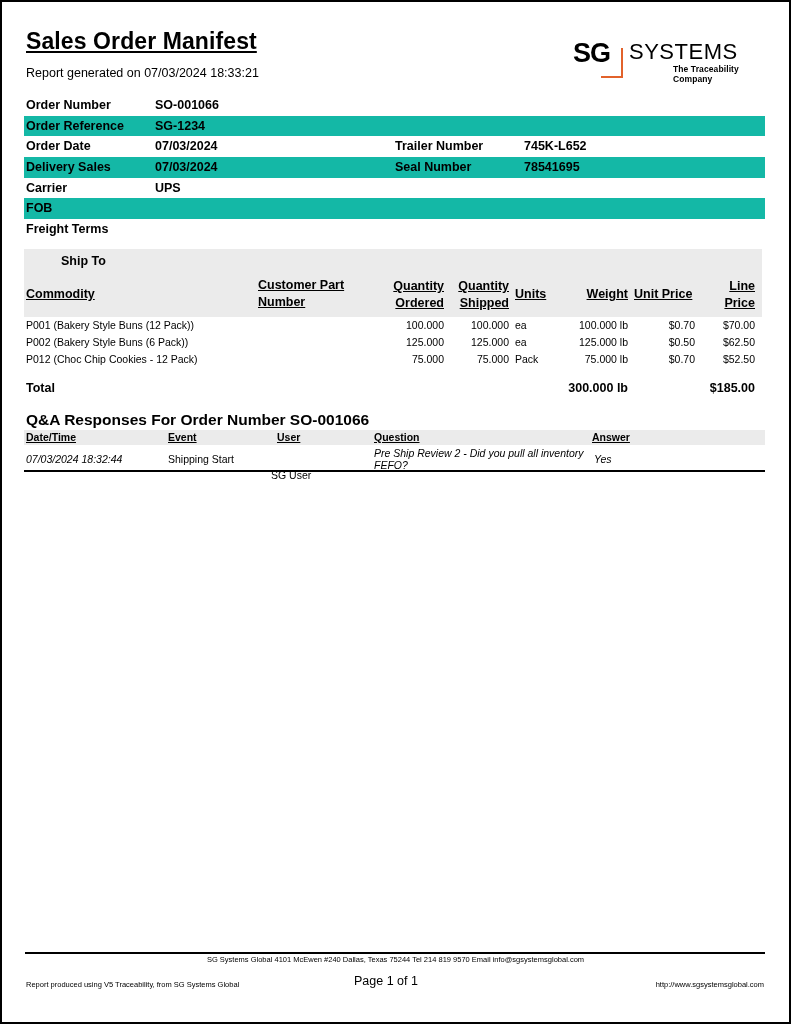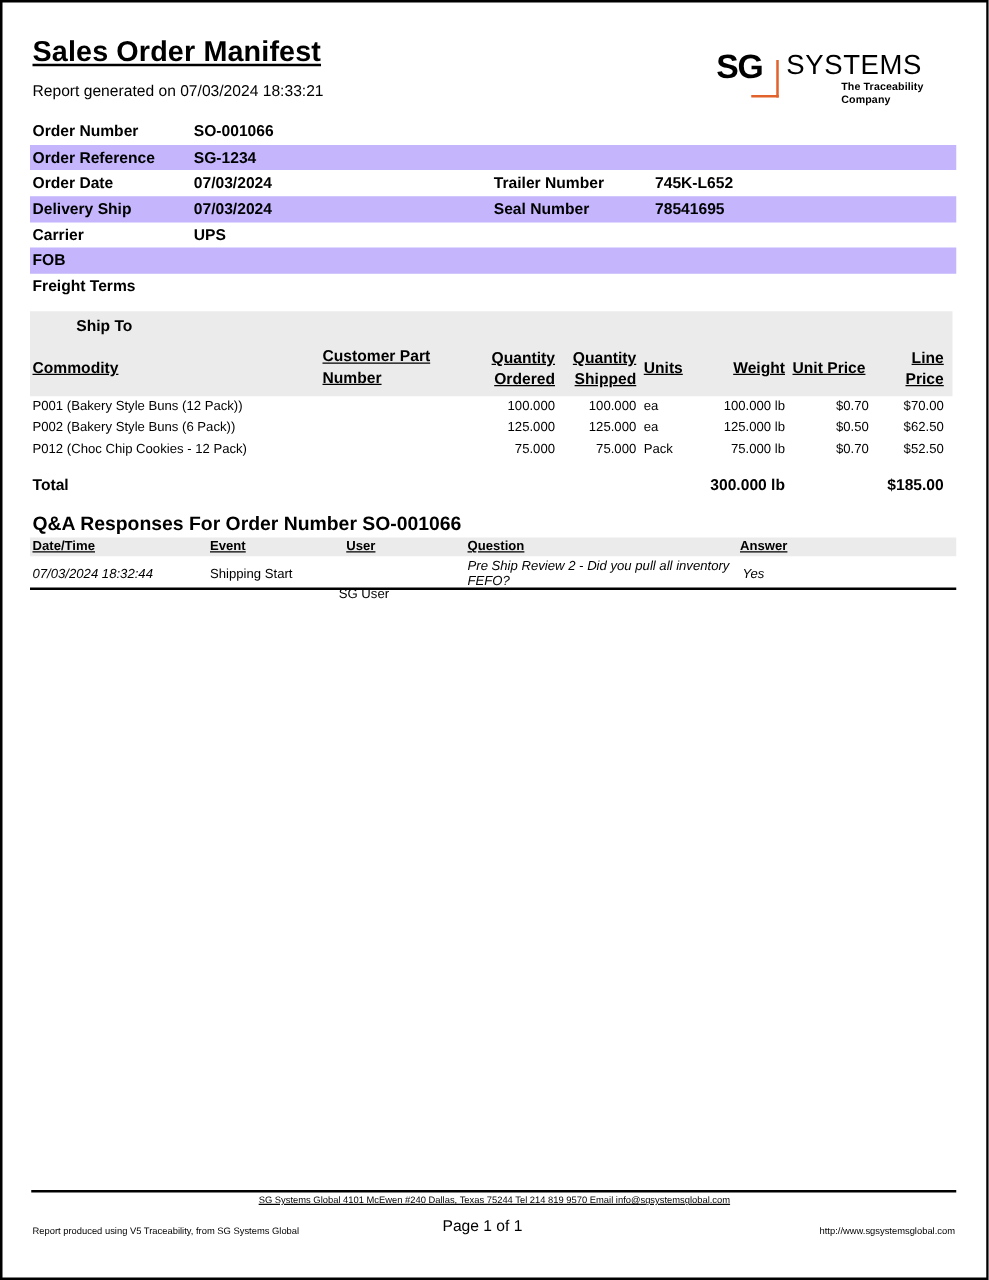--- a/index.html
+++ b/index.html
@@ -23,21 +23,21 @@
   .logo .sg { position: absolute; left: 0; top: 0; font-size: 27px; font-weight: bold; letter-spacing: -1px; line-height: 30px; }
   .logo .bracket {
     position: absolute; left: 28px; top: 10px; width: 20px; height: 28px;
     border-right: 2px solid #e2622b; border-bottom: 2px solid #e2622b;
   }
   .logo .sys { position: absolute; left: 56px; top: 0px; font-size: 22px; letter-spacing: 0.5px; line-height: 28px; }
   .logo .tag { position: absolute; left: 74px; top: 26px; font-size: 8.5px; font-weight: bold; letter-spacing: 0.1px; margin-left: 26px; }
 
   .info { position: absolute; left: 24px; top: 95px; width: 741px; }
   .info-row { height: 20.7px; position: relative; font-size: 12.5px; font-weight: bold; }
-  .info-row.shade { background: #c4b5fd; }
+  .info-row.shade { background: #14b8a6; }
   .info-row span { position: absolute; top: 3px; }
   .lbl1 { left: 2px; } .val1 { left: 131px; }
   .lbl2 { left: 371px; } .val2 { left: 500px; }
 
   .shipto {
     position: absolute; left: 24px; top: 249px; width: 738px; height: 68px; background: #ebebeb;
   }
   .shipto-label { position: absolute; left: 2px; top: 5px; font-size: 12.5px; font-weight: bold; margin-left: 35px; }
   .th { position: absolute; font-size: 12.5px; font-weight: bold; text-decoration: underline; line-height: 16.5px; }
   .th.r { text-align: right; }
@@ -50,21 +50,21 @@
   .total { position: absolute; left: 24px; top: 380px; width: 738px; height: 18px; font-size: 12.5px; font-weight: bold; }
   .total span { position: absolute; top: 1px; }
 
   .qa-title { position: absolute; left: 26px; top: 411px; font-size: 15.5px; font-weight: bold; text-align: center; }
   .qa-head { position: absolute; left: 24px; top: 430px; width: 741px; height: 15px; background: #ebebeb; }
   .qa-head span { position: absolute; top: 1px; font-size: 10.5px; font-weight: bold; text-decoration: underline; }
   .qa-row { position: absolute; left: 24px; top: 445px; width: 741px; height: 25px; border-bottom: 2px solid #000; font-size: 10.5px; }
   .qa-row span { position: absolute; }
 
   .footer-line { position: absolute; left: 25px; top: 952px; width: 740px; height: 2px; background: #000; }
-  .footer-addr { position: absolute; left: 0; width: 791px; top: 955px; text-align: center; font-size: 7.5px; text-decoration: underline; }
+  .footer-addr { position: absolute; left: 0; width: 791px; top: 955px; text-align: center; font-size: 7.5px; }
   .footer-left { position: absolute; left: 26px; top: 980px; font-size: 7.5px; }
   .footer-page { position: absolute; left: 354px; top: 974px; font-size: 12.5px; }
   .footer-right { position: absolute; right: 27px; top: 980px; font-size: 7.5px; }
 </style>
 </head>
 <body>
 
 <div class="page-frame"></div>
 
 <div class="title">Sales Order Manifest</div>
@@ -86,21 +86,21 @@
     <span class="lbl1">Order Reference</span>
     <span class="val1">SG-1234</span>
   </div>
   <div class="info-row">
     <span class="lbl1">Order Date</span>
     <span class="val1">07/03/2024</span>
     <span class="lbl2">Trailer Number</span>
     <span class="val2">745K-L652</span>
   </div>
   <div class="info-row shade">
-    <span class="lbl1">Delivery Ship</span>
+    <span class="lbl1">Delivery Sales</span>
     <span class="val1">07/03/2024</span>
     <span class="lbl2">Seal Number</span>
     <span class="val2">78541695</span>
   </div>
   <div class="info-row">
     <span class="lbl1">Carrier</span>
     <span class="val1">UPS</span>
   </div>
   <div class="info-row shade">
     <span class="lbl1">FOB</span>

